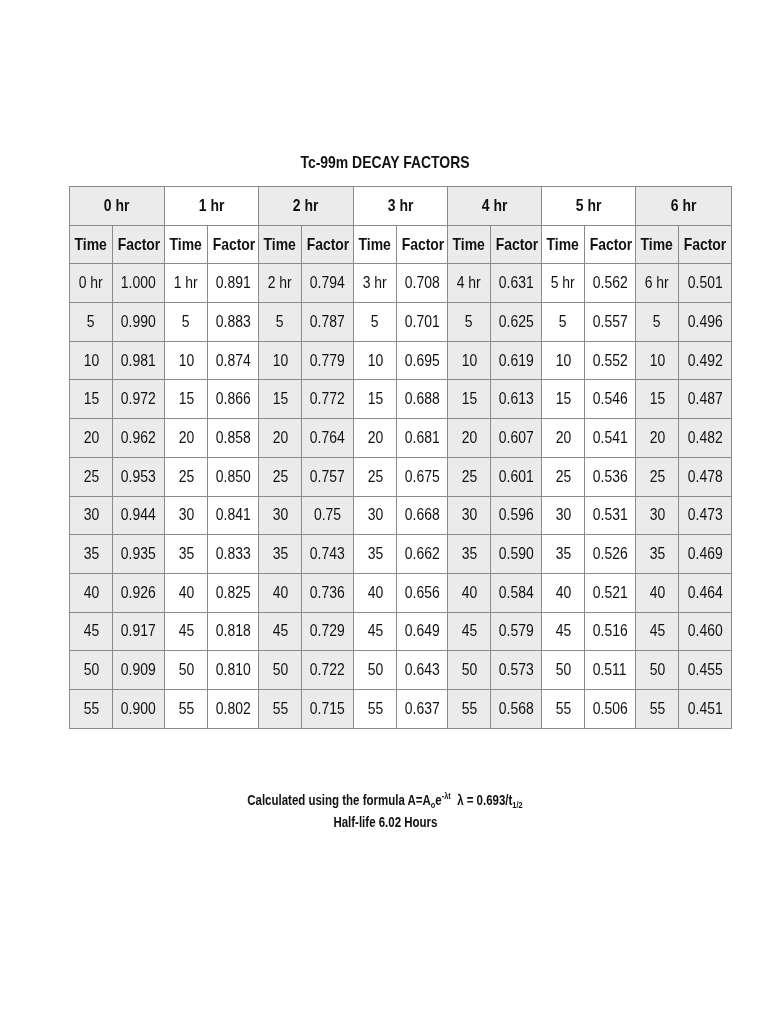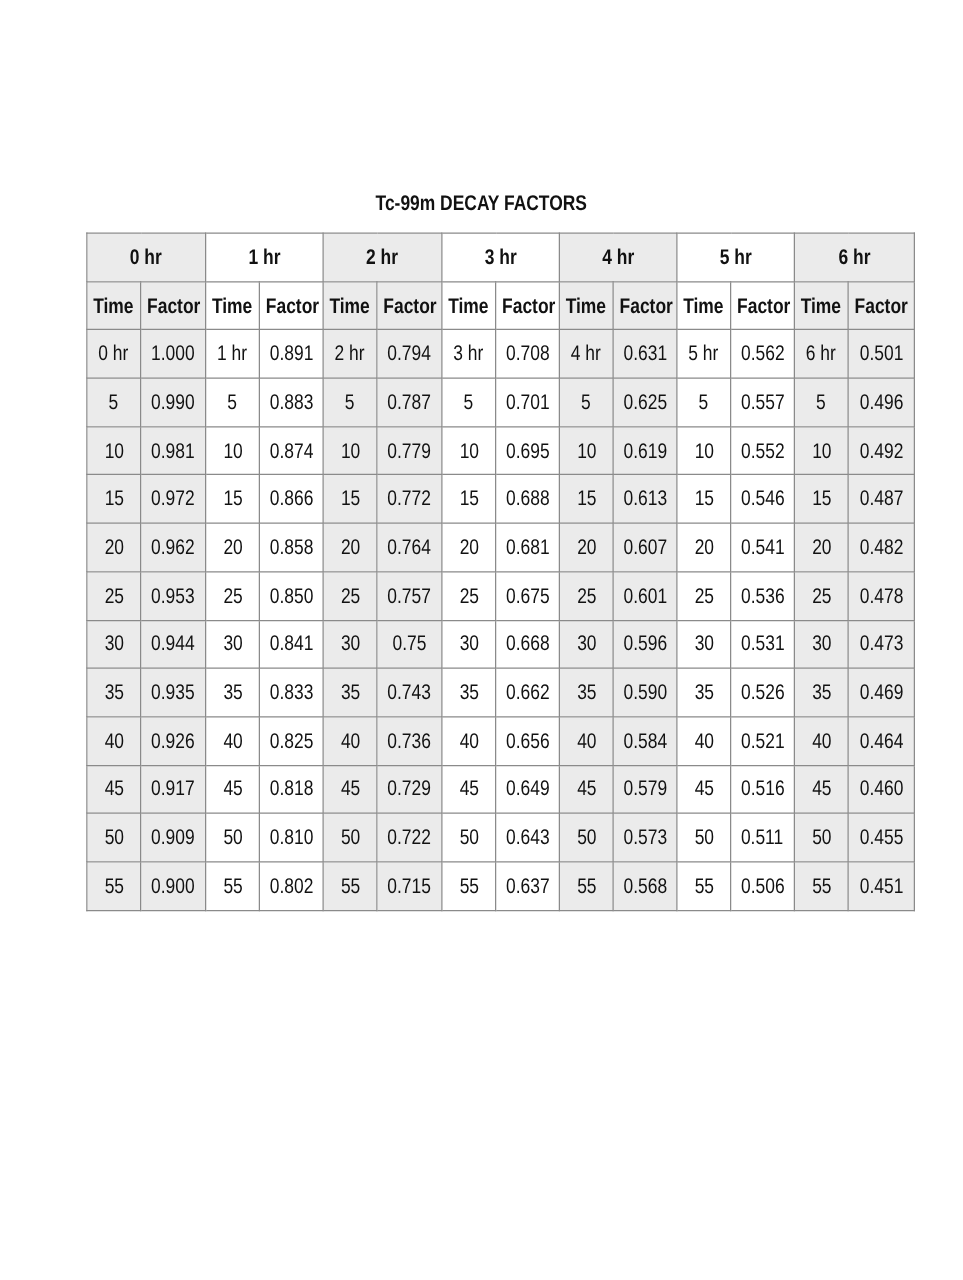--- a/index.html
+++ b/index.html
@@ -255,13 +255,15 @@
         <td class="g0"><span class="cell-text">0.568</span></td>
         <td class="g1"><span class="cell-text">55</span></td>
         <td class="g1"><span class="cell-text">0.506</span></td>
         <td class="g0"><span class="cell-text">55</span></td>
         <td class="g0"><span class="cell-text">0.451</span></td>
       </tr>
     </tbody>
 </table>
 
 <div class="footer">
+  <div><span class="ln"><span>Calculated using the formula A=A</span><sub>o</sub><span>e</span><sup>-λt</sup><span style="white-space:pre">  λ = 0.693/t</span><sub>1/2</sub></span></div>
+  <div><span class="ln">Half-life 6.02 Hours</span></div>
 </div>
 
 </body></html>

